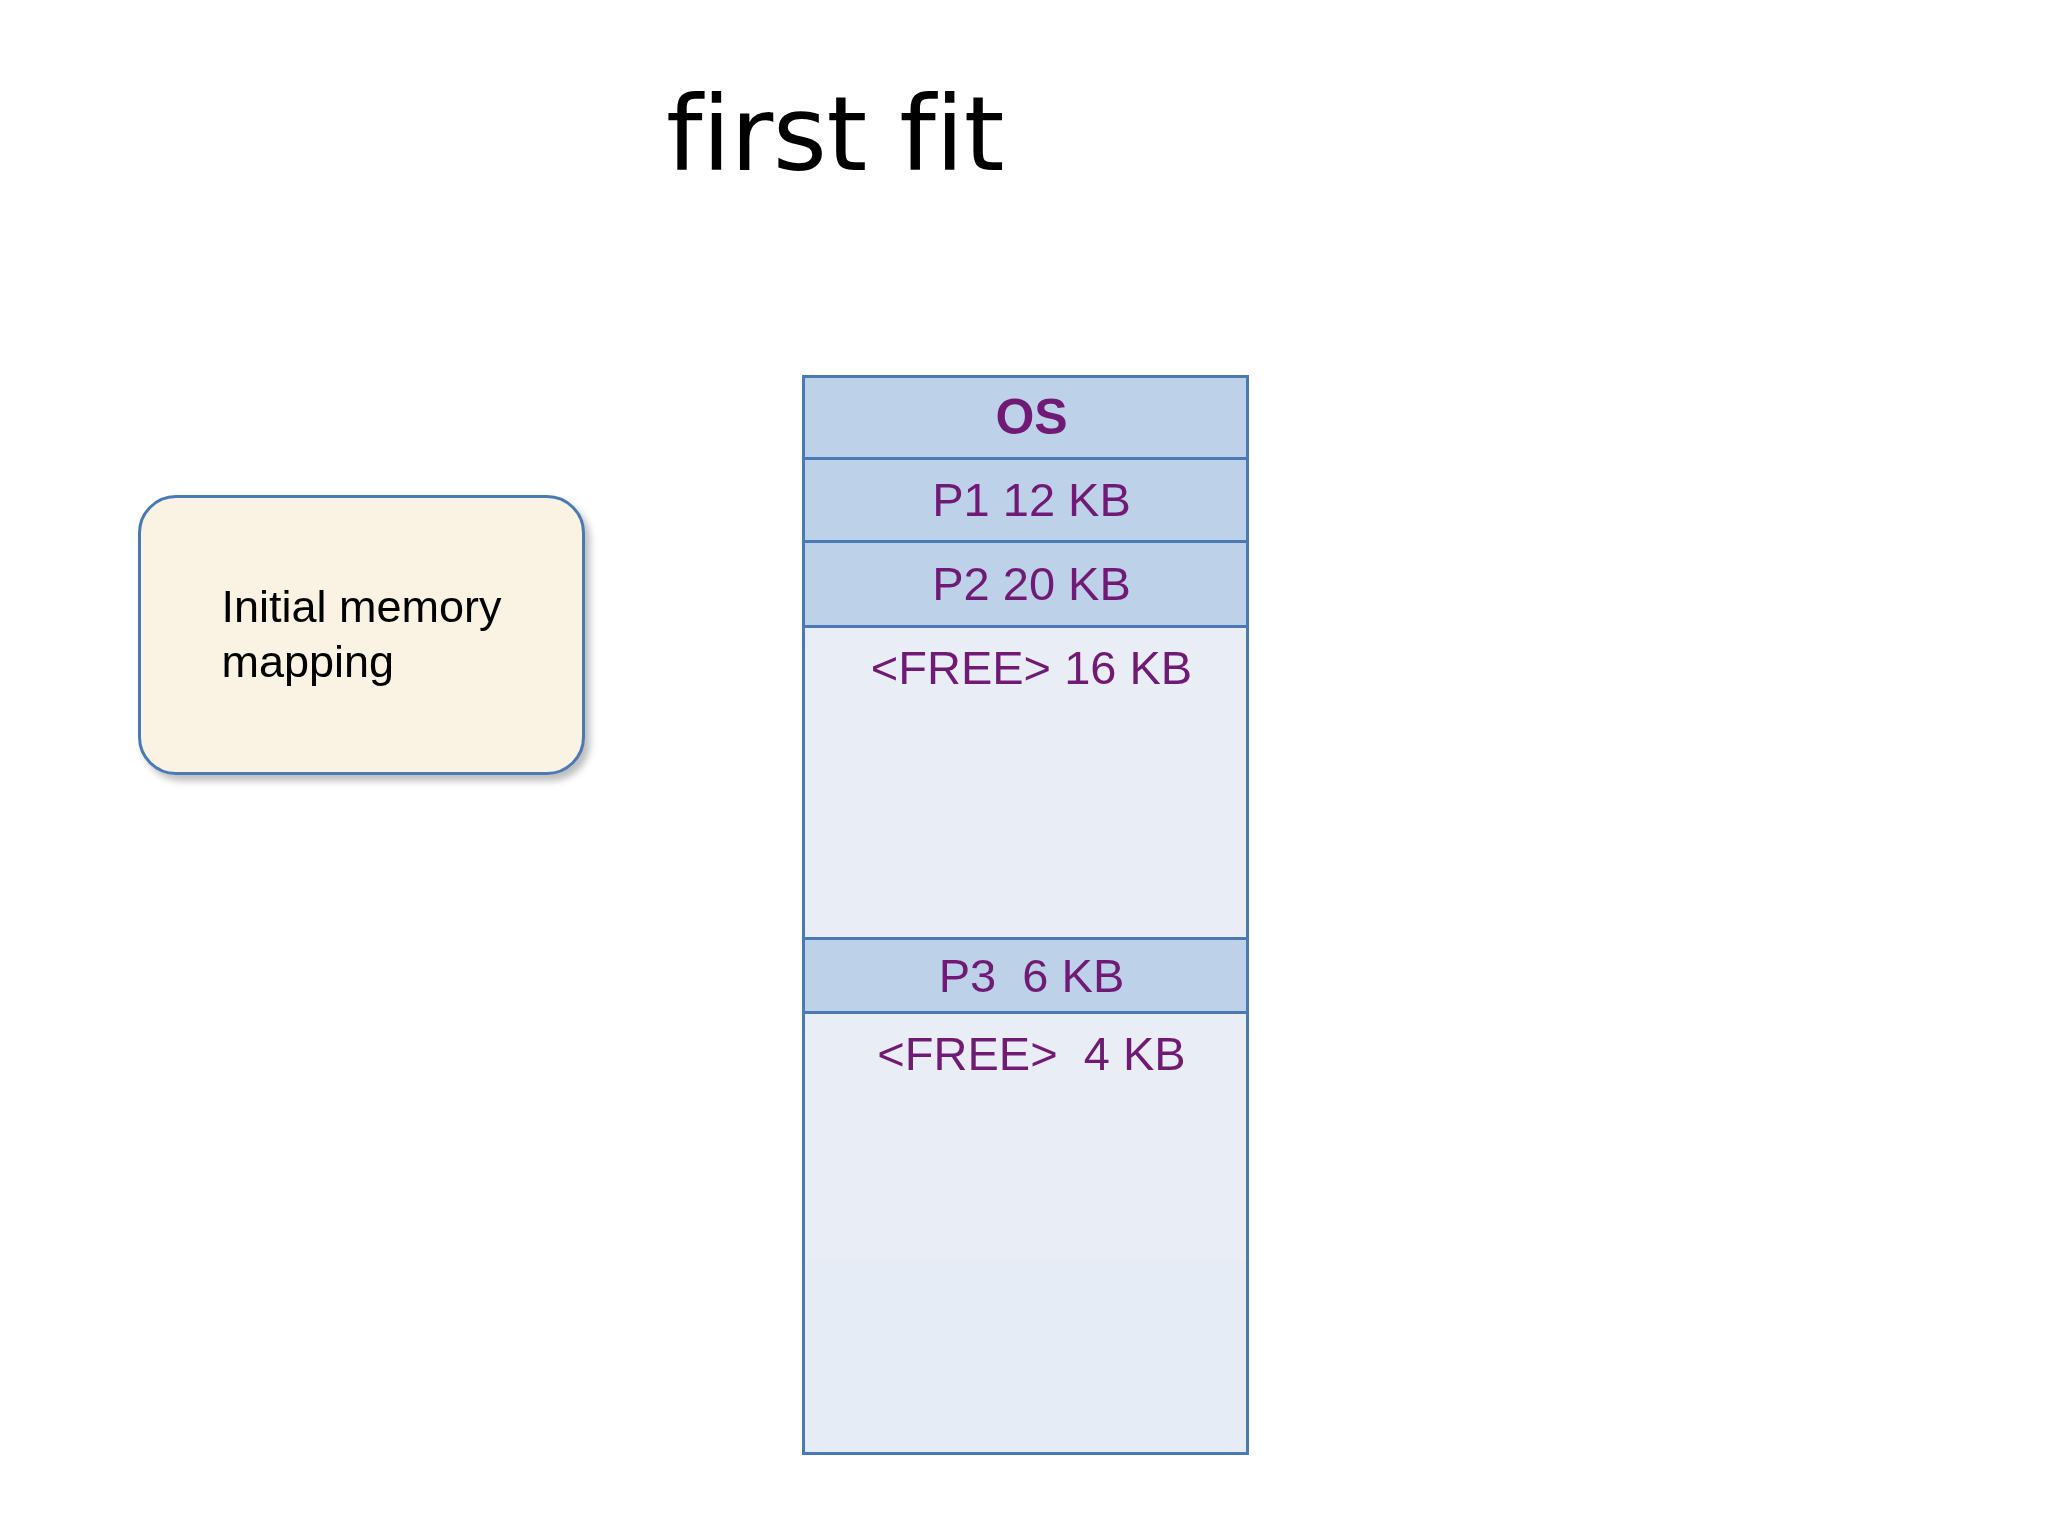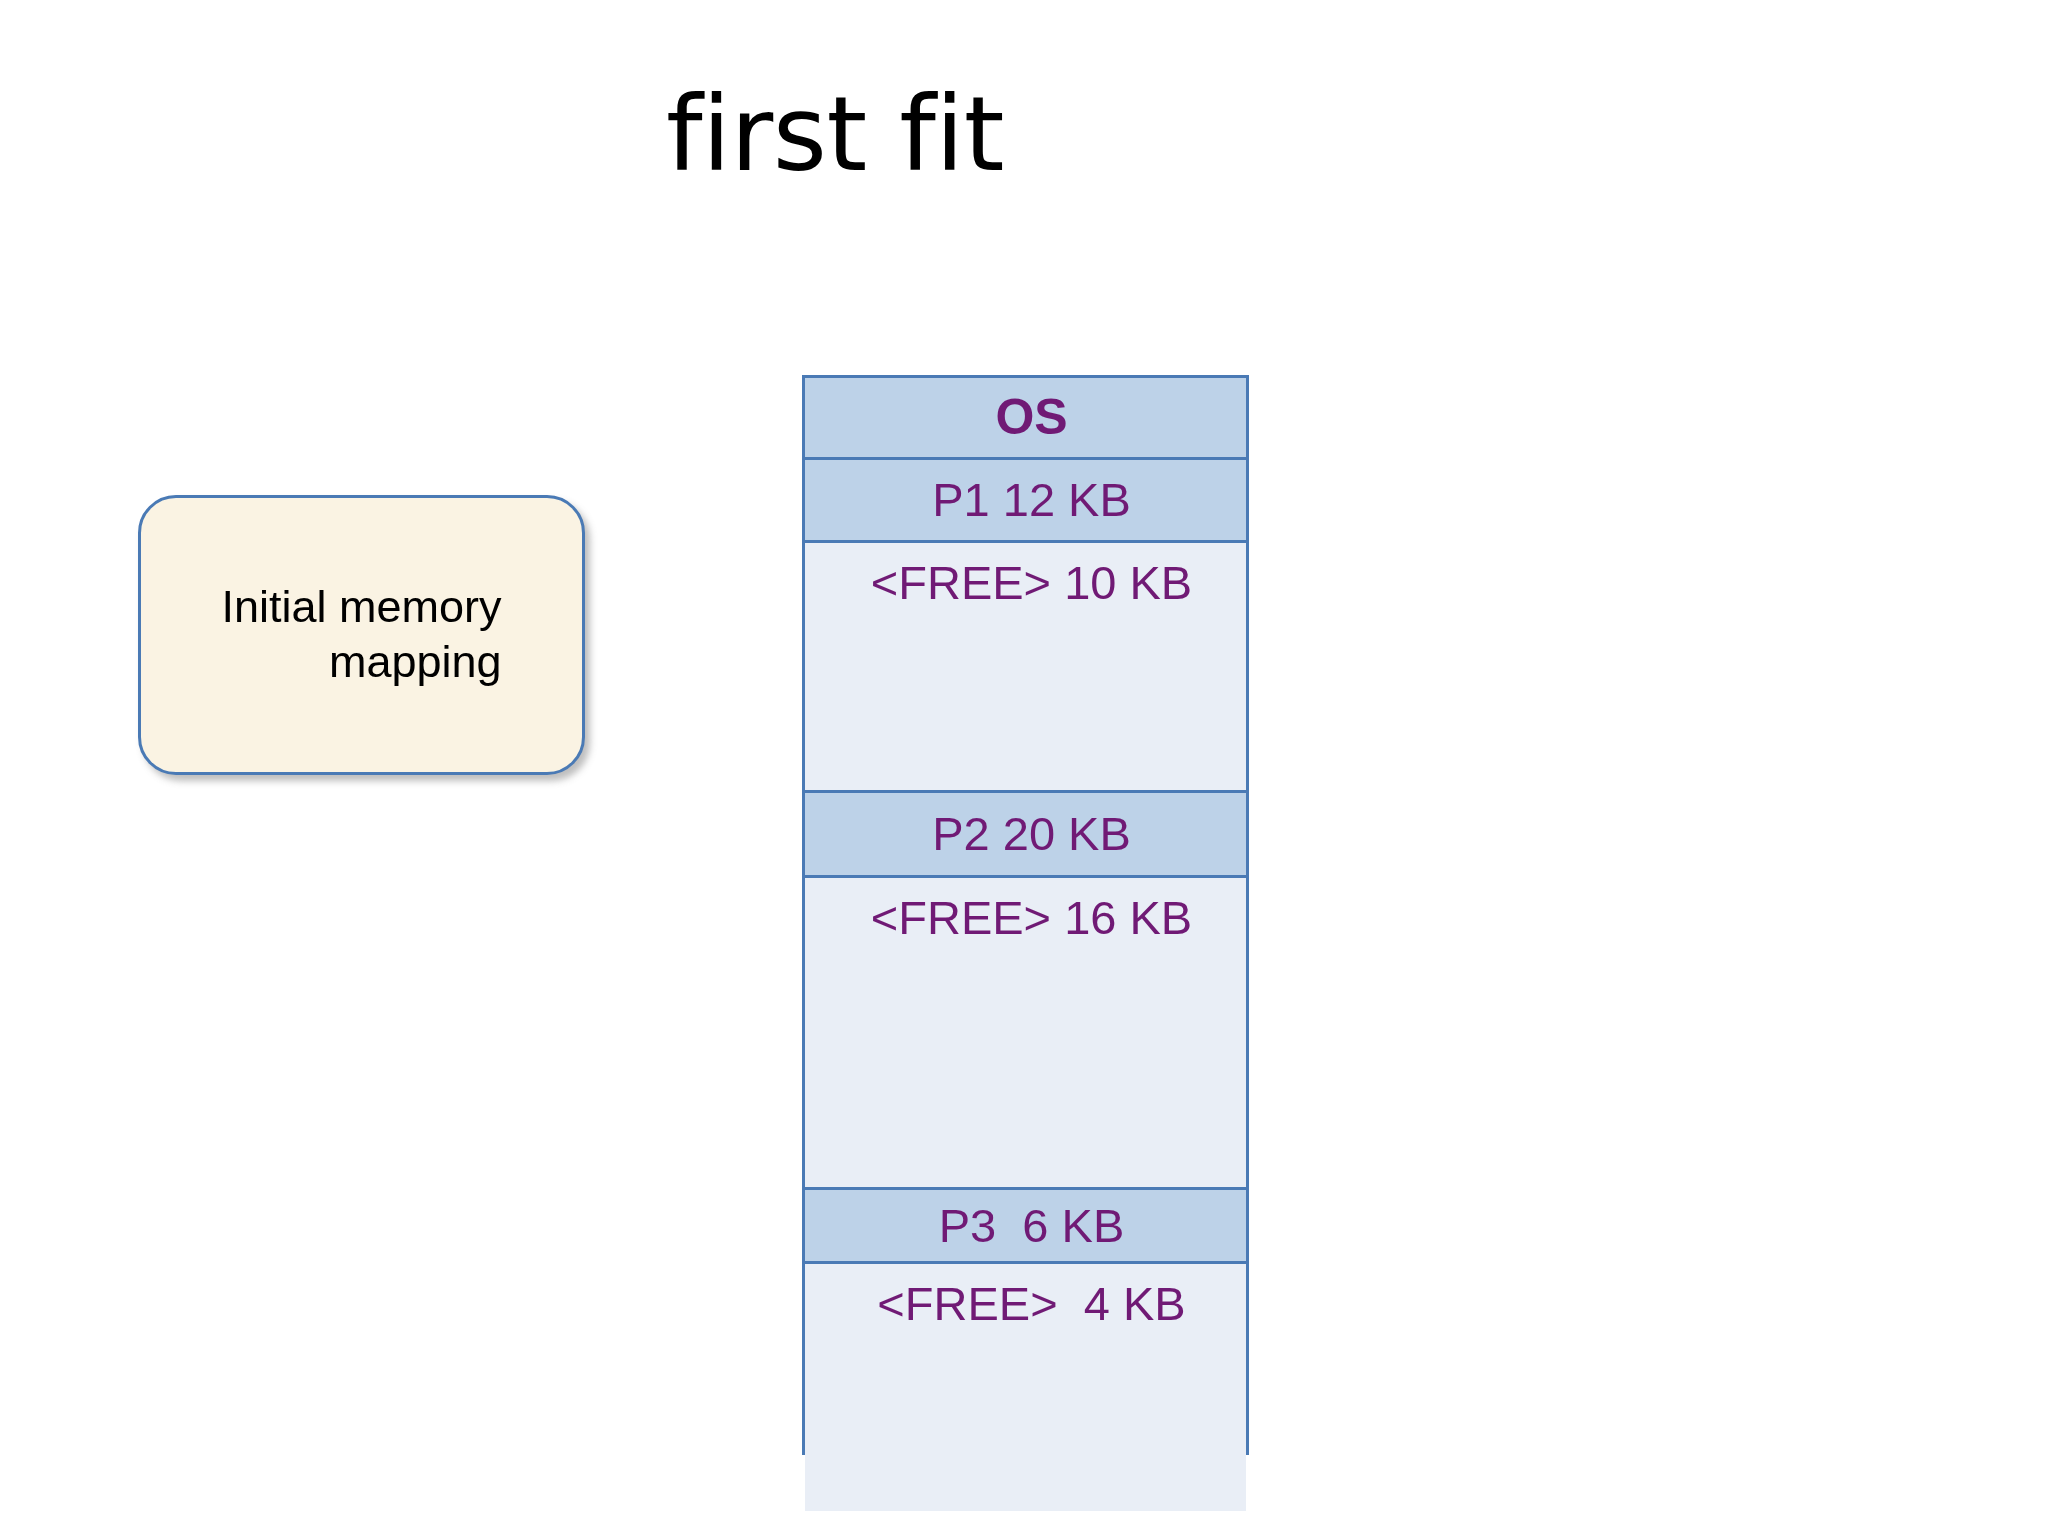--- a/index.html
+++ b/index.html
@@ -44,21 +44,21 @@
     box-shadow: 5px 6px 7px rgba(110, 110, 110, 0.45);
     display: flex;
     align-items: center;
     justify-content: center;
   }
   #callout-text {
     font-family: "Liberation Sans", sans-serif;
     font-size: 45px;
     line-height: 1.22;
     color: #000000;
-    text-align: right;
+    text-align: left;
     white-space: pre-line;
     padding: 0 22px;
   }
 
   
   #memory-map {
     position: absolute;
     left: 802px;
     top: 375px;
     width: 447px;
@@ -121,23 +121,20 @@
 mapping</div>
   </div>
 
   <div id="memory-map">
       <div class="mem-block used os" style="height: 82px;">
         <div class="mem-label">OS</div>
       </div>
       <div class="mem-block used" style="height: 83px;">
         <div class="mem-label">P1 12 KB</div>
       </div>
-      <div class="mem-block free" style="height: 250px;">
-        <div class="mem-label">&lt;FREE&gt; 10 KB</div>
-      </div>
       <div class="mem-block used" style="height: 85px; padding-left: 27px;">
         <div class="mem-label">P2 20 KB</div>
       </div>
       <div class="mem-block free" style="height: 312px;">
         <div class="mem-label">&lt;FREE&gt; 16 KB</div>
       </div>
       <div class="mem-block used" style="height: 74px;">
         <div class="mem-label">P3  6 KB</div>
       </div>
       <div class="mem-block free" style="height: 247px;">

